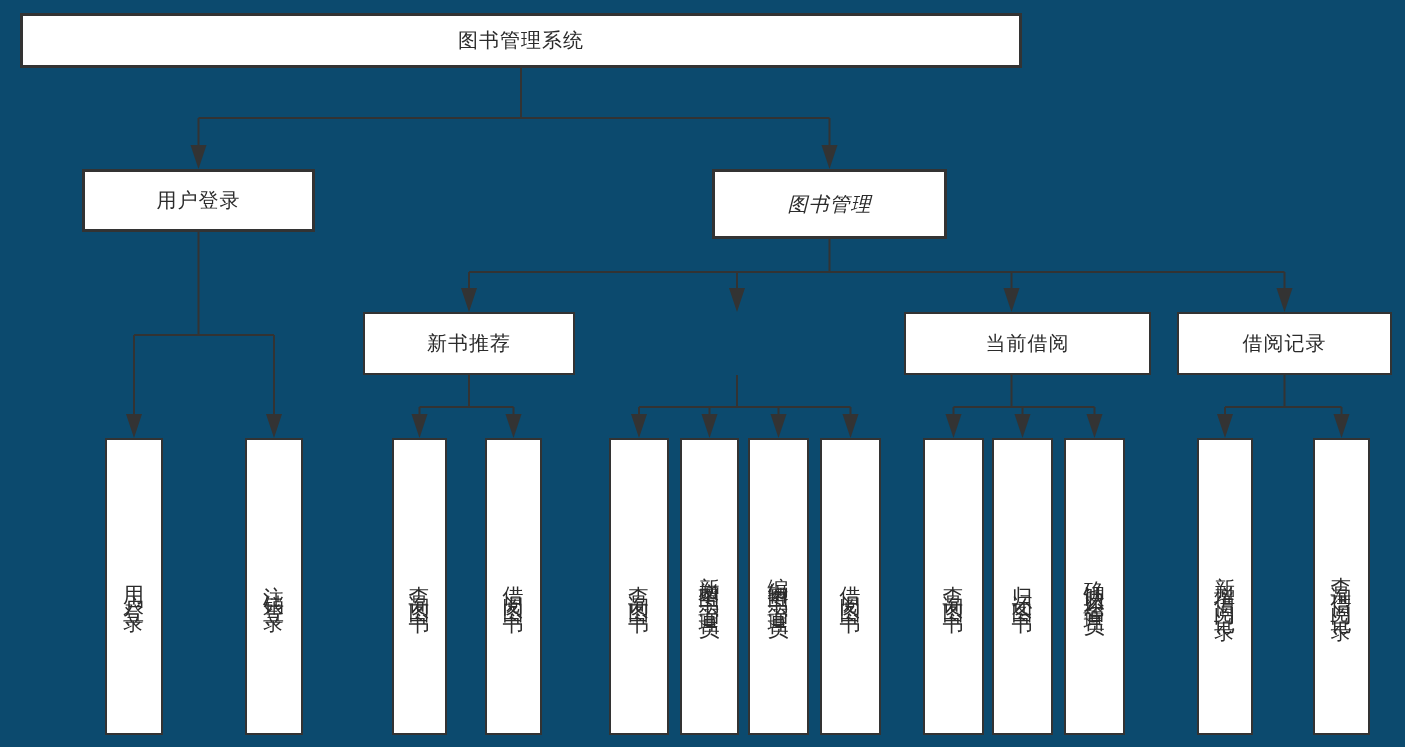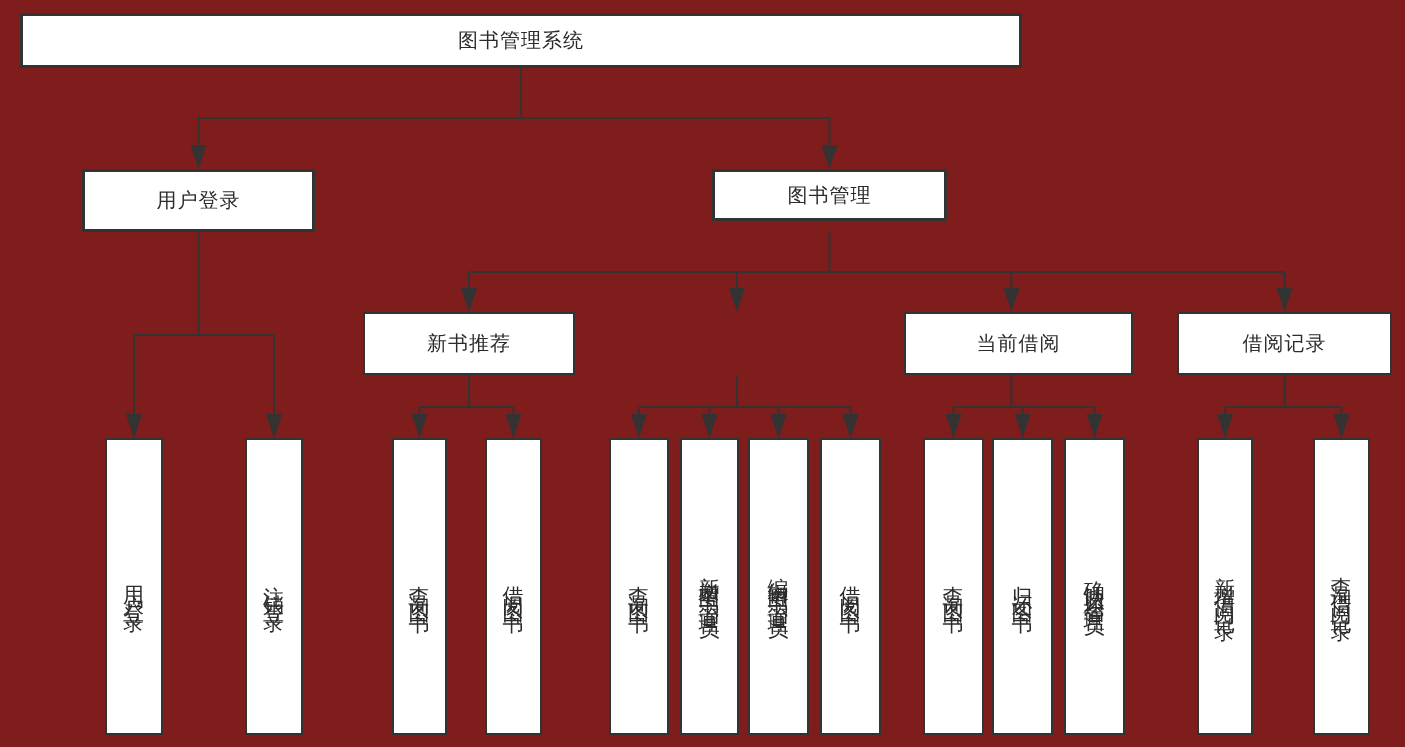--- a/index.html
+++ b/index.html
@@ -1,20 +1,20 @@
 <!DOCTYPE html>
 <html><head>
 <meta charset="utf-8">
 <style>
   html, body { margin: 0; padding: 0; background: #ffffff; }
   .stage {
     position: relative;
     width: 1405px;
     height: 747px;
-    background: #7f1d1d;
+    background: #0c4a6e;
     font-family: "Liberation Sans", sans-serif;
     overflow: hidden;
   }
   .stage svg { position: absolute; left: 0; top: 0; }
   .box {
     position: absolute;
     box-sizing: border-box;
     background: #ffffff;
     border: 2px solid #333333;
     display: flex;
@@ -95,28 +95,28 @@
     </g>
   </svg>
 
   <div class="box h b3" style="left:20px; top:13px; width:1002px; height:55px;">
     <span>图书管理系统</span>
   </div>
 
   <div class="box h b3" style="left:82px; top:169px; width:233px; height:63px;">
     <span>用户登录</span>
   </div>
-  <div class="box h b3" style="left:712px; top:169px; width:235px; height:52px;">
+  <div class="box h b3" style="left:712px; top:169px; width:235px; height:70px;font-style:italic;">
     <span>图书管理</span>
   </div>
 
   <div class="box h" style="left:363px; top:312px; width:212px; height:63px; border-width:2.5px;">
     <span>新书推荐</span>
   </div>
-  <div class="box h" style="left:904px; top:312px; width:229px; height:63px; border-width:2.5px;">
+  <div class="box h" style="left:904px; top:312px; width:247px; height:63px; border-width:2.5px;">
     <span>当前借阅</span>
   </div>
   <div class="box h" style="left:1177px; top:312px; width:215px; height:63px; border-width:2.5px;">
     <span>借阅记录</span>
   </div>
 
   <div class="box v" style="left:105px; top:438px; width:58px; height:297px;">
     <span>用户登录</span>
   </div>
   <div class="box v" style="left:245px; top:438px; width:58px; height:297px;">

